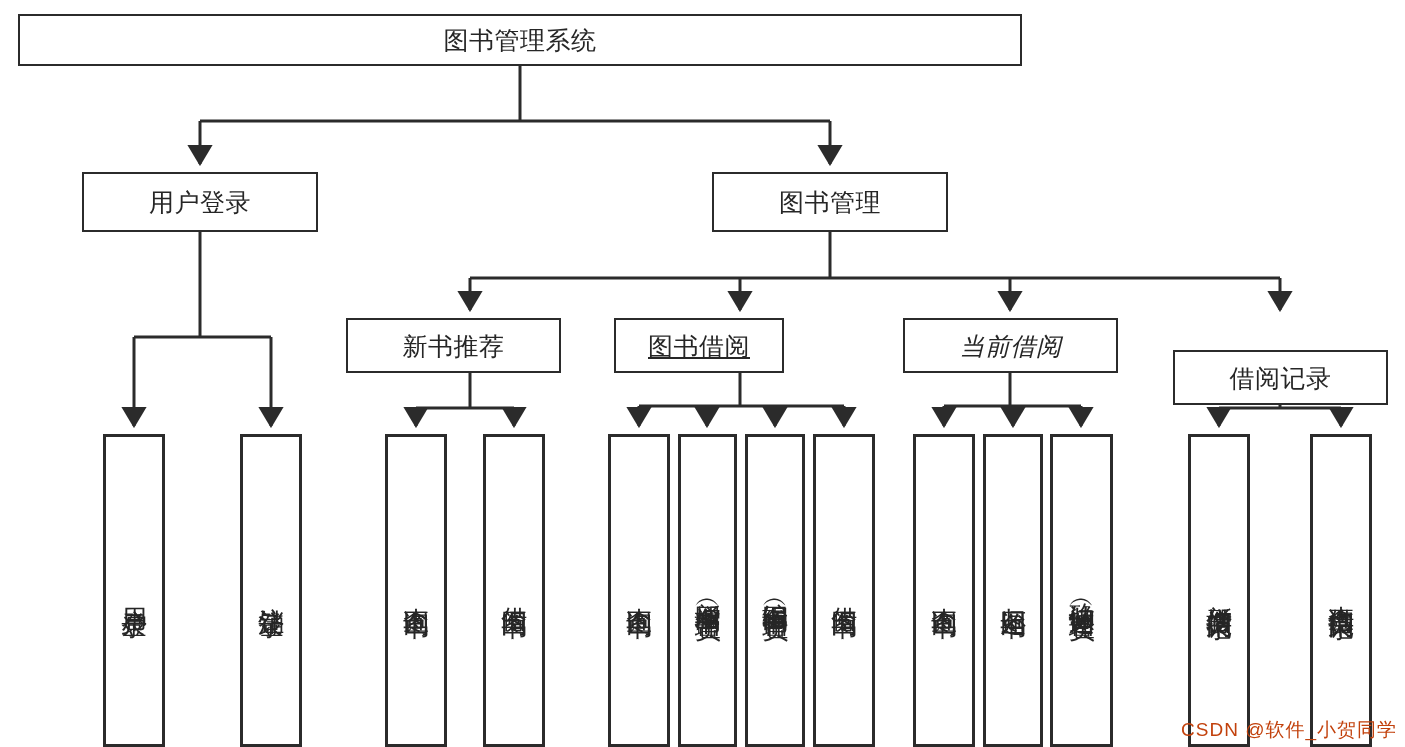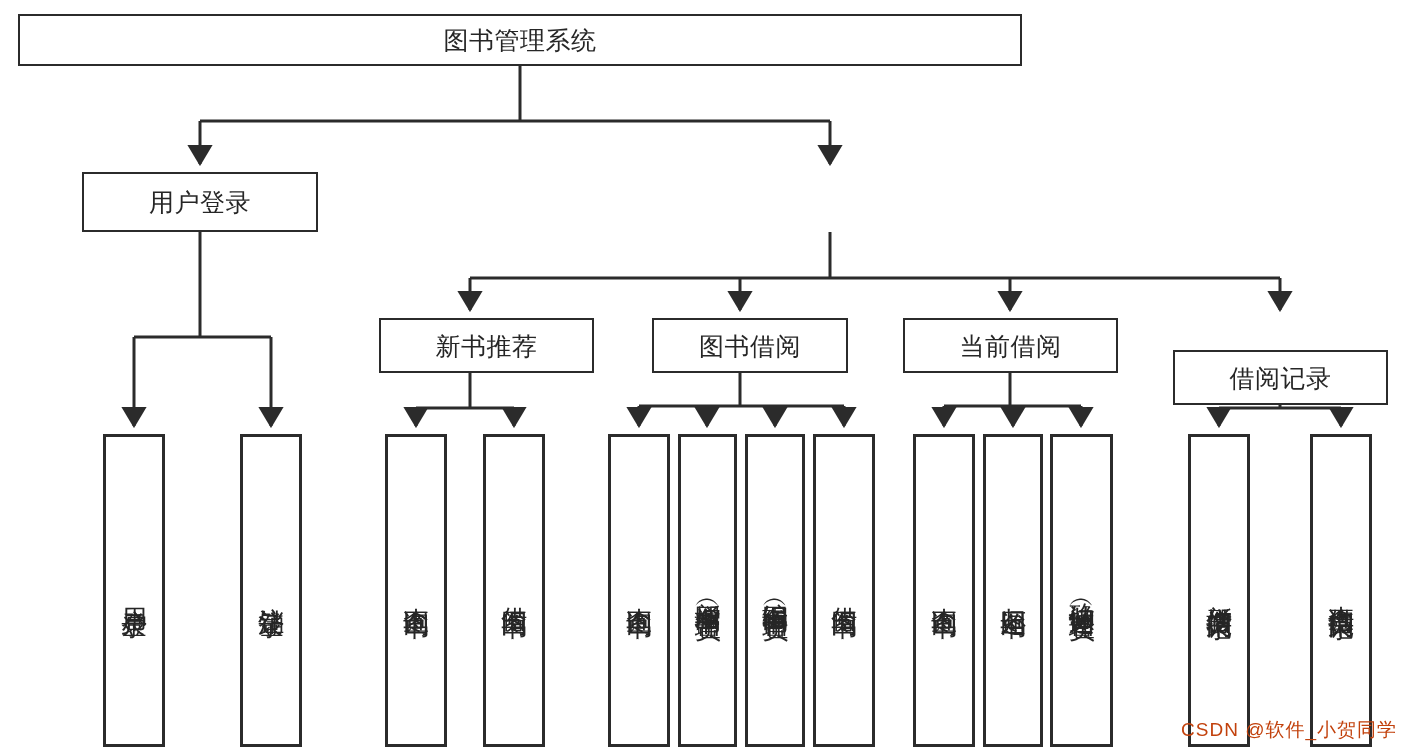--- a/index.html
+++ b/index.html
@@ -129,28 +129,31 @@
     </g>
   </svg>
 
   <div class="node root horiz" style="left:18px; top:14px; width:1004px; height:52px;">
     <span class="node-label">图书管理系统</span>
   </div>
 
   <div class="node horiz" style="left:82px; top:172px; width:236px; height:60px;">
     <span class="node-label">用户登录</span>
   </div>
-
-  <div class="node horiz" style="left:379px; top:318px; width:215px; height:55px;">
+  <div class="node horiz" style="left:712px; top:172px; width:236px; height:60px;">
+    <span class="node-label">图书管理</span>
+  </div>
+
+  <div class="node horiz" style="left:346px; top:318px; width:215px; height:55px;">
     <span class="node-label">新书推荐</span>
   </div>
-  <div class="node horiz" style="left:652px; top:318px; width:196px; height:55px;">
+  <div class="node horiz" style="left:614px; top:318px; width:170px; height:55px;text-decoration:underline;">
     <span class="node-label">图书借阅</span>
   </div>
-  <div class="node horiz" style="left:903px; top:318px; width:215px; height:55px;">
+  <div class="node horiz" style="left:903px; top:318px; width:215px; height:55px;font-style:italic;">
     <span class="node-label">当前借阅</span>
   </div>
   <div class="node horiz" style="left:1173px; top:318px; width:215px; height:55px;margin-top:32px;">
     <span class="node-label">借阅记录</span>
   </div>
 
   <div class="node leaf" style="left:103px; top:434px; width:62px; height:313px;">
     <span class="node-label">用户登录</span>
   </div>
   <div class="node leaf" style="left:240px; top:434px; width:62px; height:313px;">

